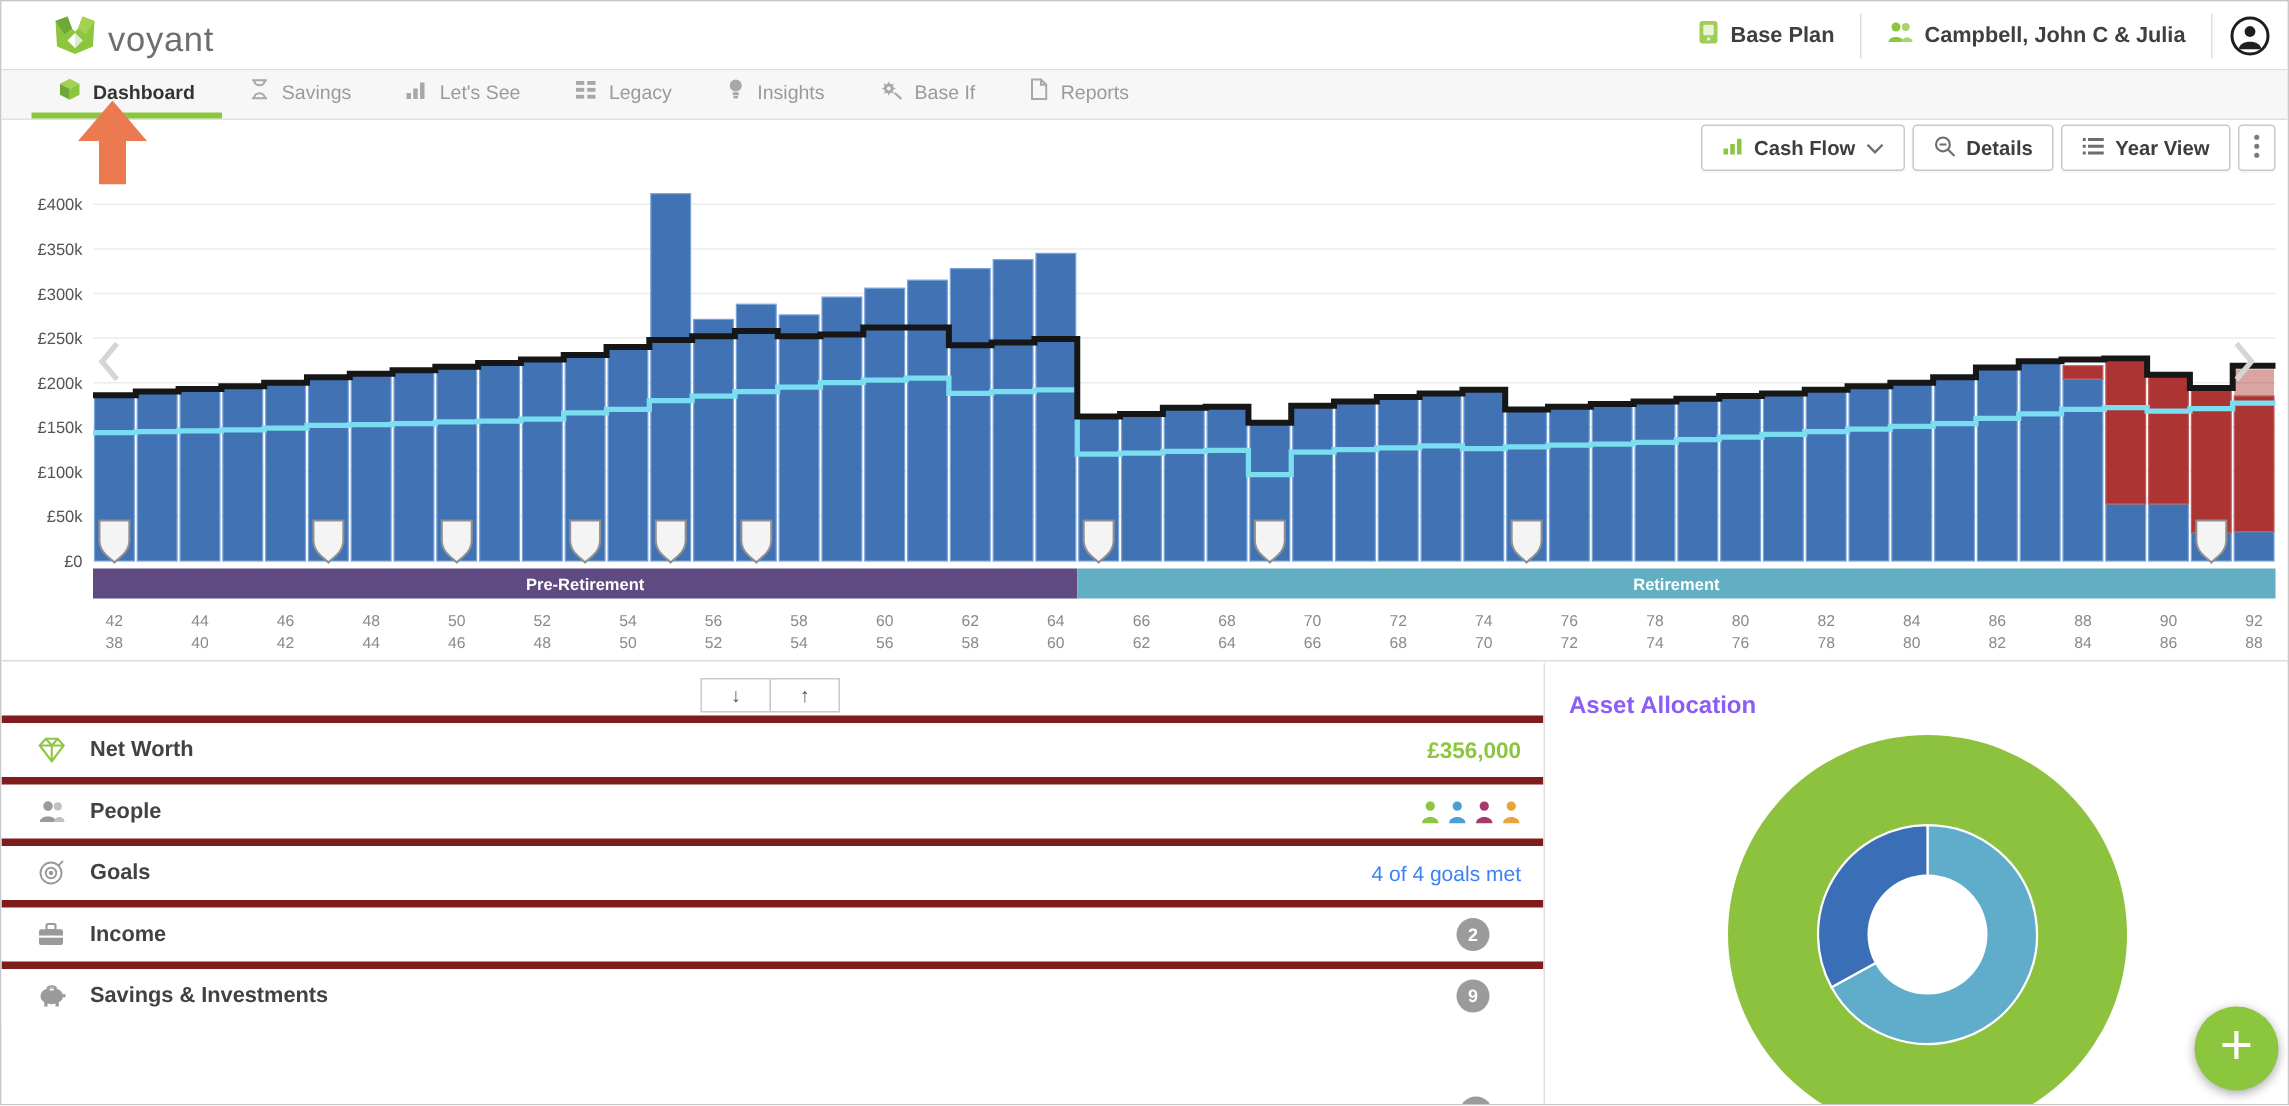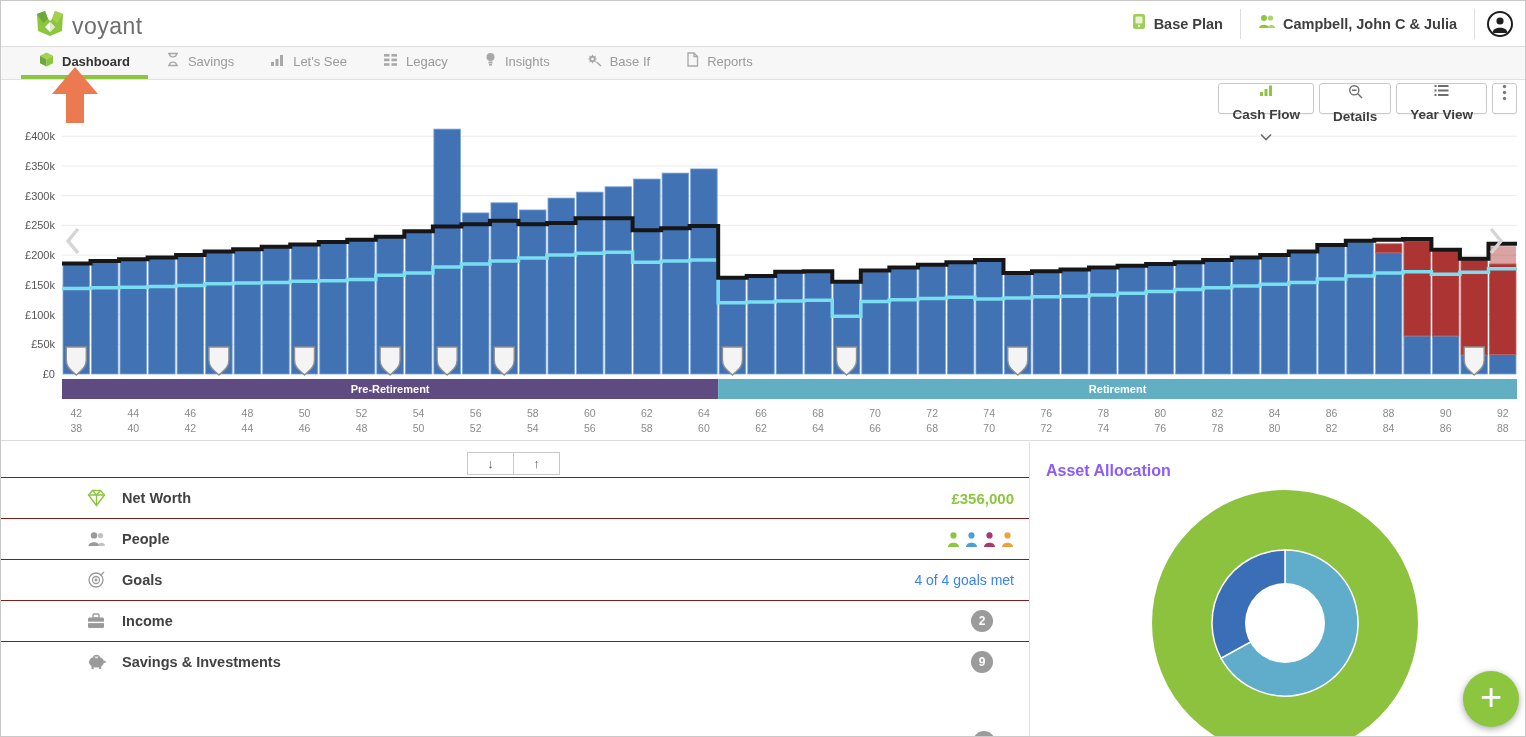--- a/index.html
+++ b/index.html
@@ -26,36 +26,36 @@
          border-bottom:4px solid transparent; cursor:pointer; }
   .tab.active { color:#333; font-weight:bold; border-bottom-color:#8cc63f; }
 
   
   .chart-panel { position:absolute; top:79px; left:0; width:1526px; height:361px; background:#fff;
                  border-bottom:1px solid #dcdcdc; }
   #cashflow-svg { position:absolute; top:-79px; left:0; }
   .toolbar { position:absolute; top:3px; right:10px; display:flex; gap:5px; z-index:5; }
   .btn { display:flex; align-items:center; gap:7px; height:31px; padding:0 13px; background:#fff;
          border:1px solid #c9c9c9; border-radius:3px; font-size:13.5px; font-weight:bold; color:#3d3d3d;
-         cursor:pointer; box-shadow:0 1px 1px rgba(0,0,0,0.04);flex-direction:column; }
+         cursor:pointer; box-shadow:0 1px 1px rgba(0,0,0,0.04); }
   .chev { position:absolute; top:147px; z-index:4; color:#d2d2d2; cursor:pointer; }
   .chev.left { left:64px; } .chev.right { left:1487px; }
 
   
   .pointer-arrow { position:absolute; left:50px; top:66px; z-index:10; }
 
   
   .left-panel { position:absolute; top:441px; left:0; width:1028px; height:296px; background:#fff; }
   .sort-row { position:absolute; top:10px; left:466px; display:flex; }
   .sort-btn { width:47px; height:23px; background:#fff; border:1px solid #c9c9c9; color:#555;
               font-size:13px; display:flex; align-items:center; justify-content:center; cursor:pointer; }
   .sort-btn + .sort-btn { margin-left:-1px; }
   .rows { position:absolute; top:35px; left:0; width:1028px; }
-  .row { position:relative; height:41px; display:flex; align-items:center; padding-left:85px;
-         border-top:1px solid #7f1d1d; cursor:pointer; background:#fff; }
+  .row { position:relative; height:41px; display:flex; align-items:center; padding-left:23px;
+         border-top:5px solid #7f1d1d; cursor:pointer; background:#fff; }
   .row-icon { width:20px; height:20px; display:flex; align-items:center; justify-content:center; }
   .row-label { margin-left:16px; font-size:14.5px; font-weight:bold; color:#424242; }
   .row-right { position:absolute; right:15px; display:flex; align-items:flex-end; gap:5px; }
   .green-val { color:#8cc63f; font-size:15px; font-weight:bold; }
   .gray-val { color:#3b82f6; font-size:14px;margin-left:28px; }
   .badge { width:22px; height:22px; border-radius:50%; background:#9b9b9b; color:#fff; font-size:12px;
            font-weight:bold; display:flex; align-items:center; justify-content:center; margin-right:21px; }
   .partial-badge { position:absolute; left:972px; top:289px; width:22px; height:22px; border-radius:50%;
                    background:#9b9b9b; }
 

